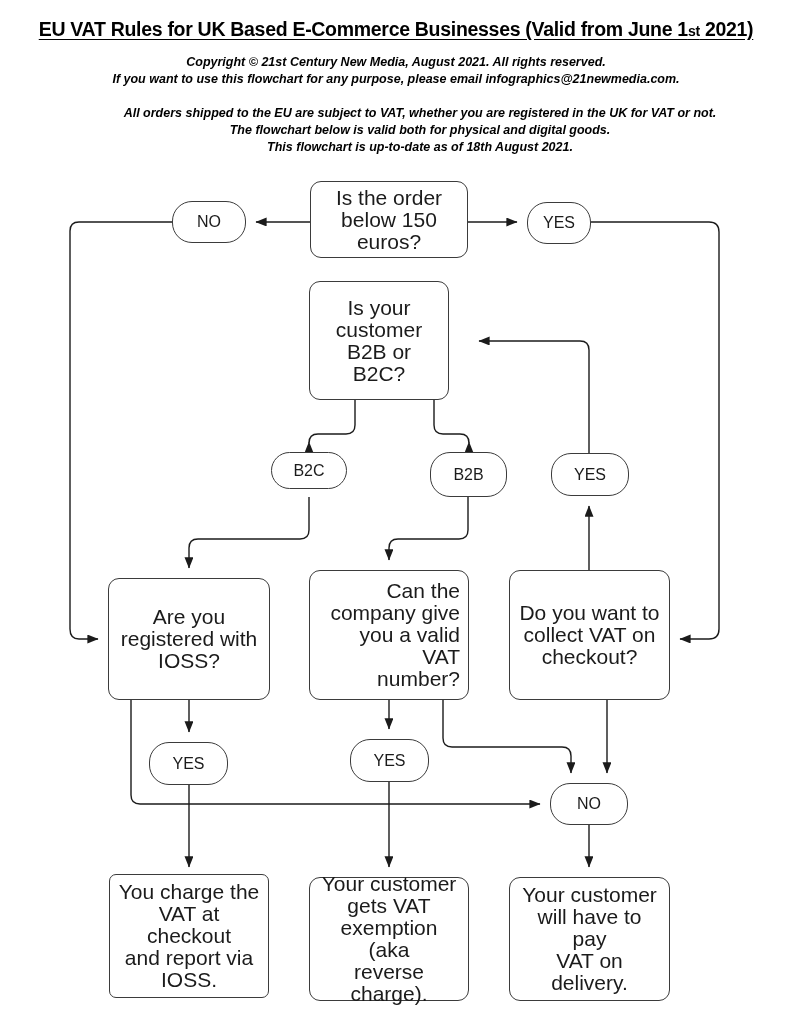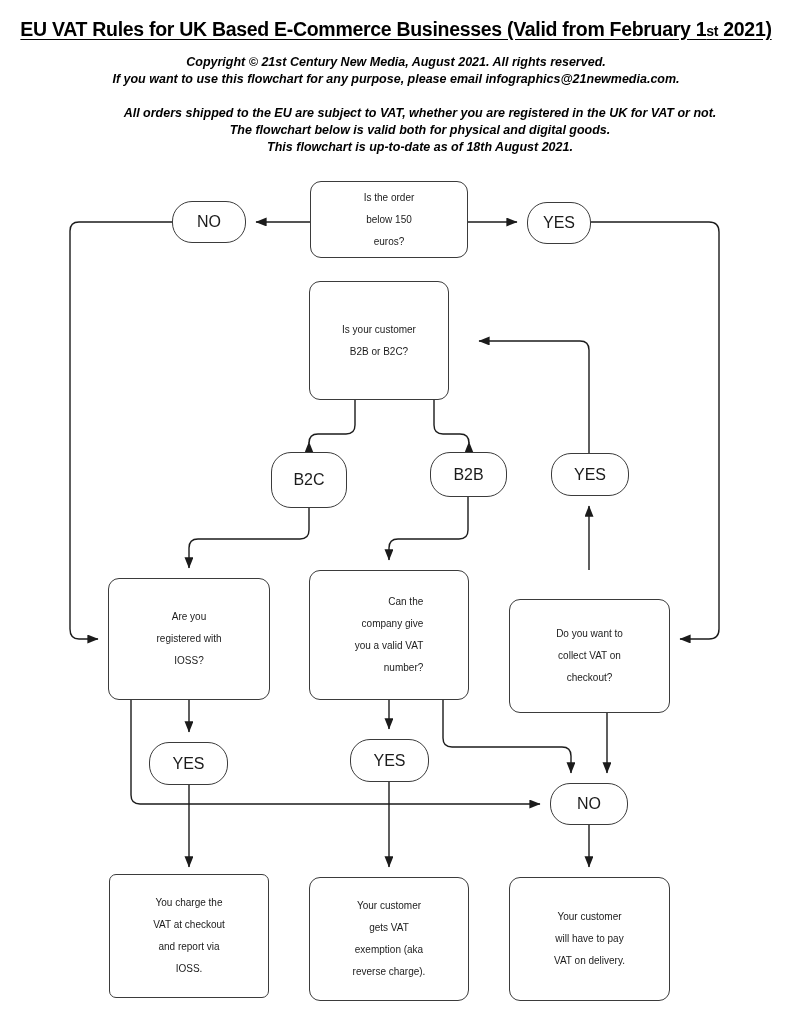--- a/index.html
+++ b/index.html
@@ -74,42 +74,42 @@
   .node {
     position: absolute;
     box-sizing: border-box;
     background: #ffffff;
     border: 1.4px solid #3b3b3b;
     border-radius: 11px;
     display: flex;
     align-items: center;
     justify-content: center;
     text-align: center;
-    font-size: 10px;
+    font-size: 21px;
     line-height: 22px;
     color: #1b1b1b;
     z-index: 2;
   }
   .node.small {
     border-radius: 20px;
     font-size: 16px;
   }
   .node-label {
     display: block;
     padding: 0 8px;
     white-space: pre-line;
   }
 </style>
 </head>
 <body>
 
 <div id="page">
 
   <div id="header">
-    <h1 id="doc-title"><span>EU VAT Rules for UK Based E-Commerce Businesses (Valid from February 1</span><span class="sup-st">st</span><span> 2021)</span></h1>
+    <h1 id="doc-title"><span>EU VAT Rules for UK Based E-Commerce Businesses (Valid from June 1</span><span class="sup-st">st</span><span> 2021)</span></h1>
 
     <div id="copyright-block">
       <p class="sub-block">Copyright © 21st Century New Media, August 2021. All rights reserved.</p>
       <p class="sub-block">If you want to use this flowchart for any purpose, please email infographics@21newmedia.com.</p>
     </div>
 
     <div id="validity-block">
       <p class="sub-block">All orders shipped to the EU are subject to VAT, whether you are registered in the UK for VAT or not.</p>
       <p class="sub-block">The flowchart below is valid both for physical and digital goods.</p>
       <p class="sub-block">This flowchart is up-to-date as of 18th August 2021.</p>
@@ -176,21 +176,21 @@
 
     <div class="node small" style="left:527px; top:202px; width:64px; height:42px;">
       <span class="node-label">YES</span>
     </div>
 
     <div class="node" style="left:309px; top:281px; width:140px; height:119px;">
       <span class="node-label">Is your customer
 B2B or B2C?</span>
     </div>
 
-    <div class="node small" style="left:271px; top:452px; width:76px; height:56px;text-align:center;">
+    <div class="node small" style="left:271px; top:452px; width:76px; height:37px;text-align:center;">
       <span class="node-label">B2C</span>
     </div>
 
     <div class="node small" style="left:430px; top:452px; width:77px; height:45px;">
       <span class="node-label">B2B</span>
     </div>
 
     <div class="node small" style="left:551px; top:453px; width:78px; height:43px;">
       <span class="node-label">YES</span>
     </div>
@@ -201,21 +201,21 @@
 IOSS?</span>
     </div>
 
     <div class="node" style="left:309px; top:570px; width:160px; height:130px;text-align:right;">
       <span class="node-label">Can the
 company give
 you a valid VAT
 number?</span>
     </div>
 
-    <div class="node" style="left:509px; top:570px; width:161px; height:114px;margin-top:29px;">
+    <div class="node" style="left:509px; top:570px; width:161px; height:130px;">
       <span class="node-label">Do you want to
 collect VAT on
 checkout?</span>
     </div>
 
     <div class="node small" style="left:149px; top:742px; width:79px; height:43px;">
       <span class="node-label">YES</span>
     </div>
 
     <div class="node small" style="left:350px; top:739px; width:79px; height:43px;">

